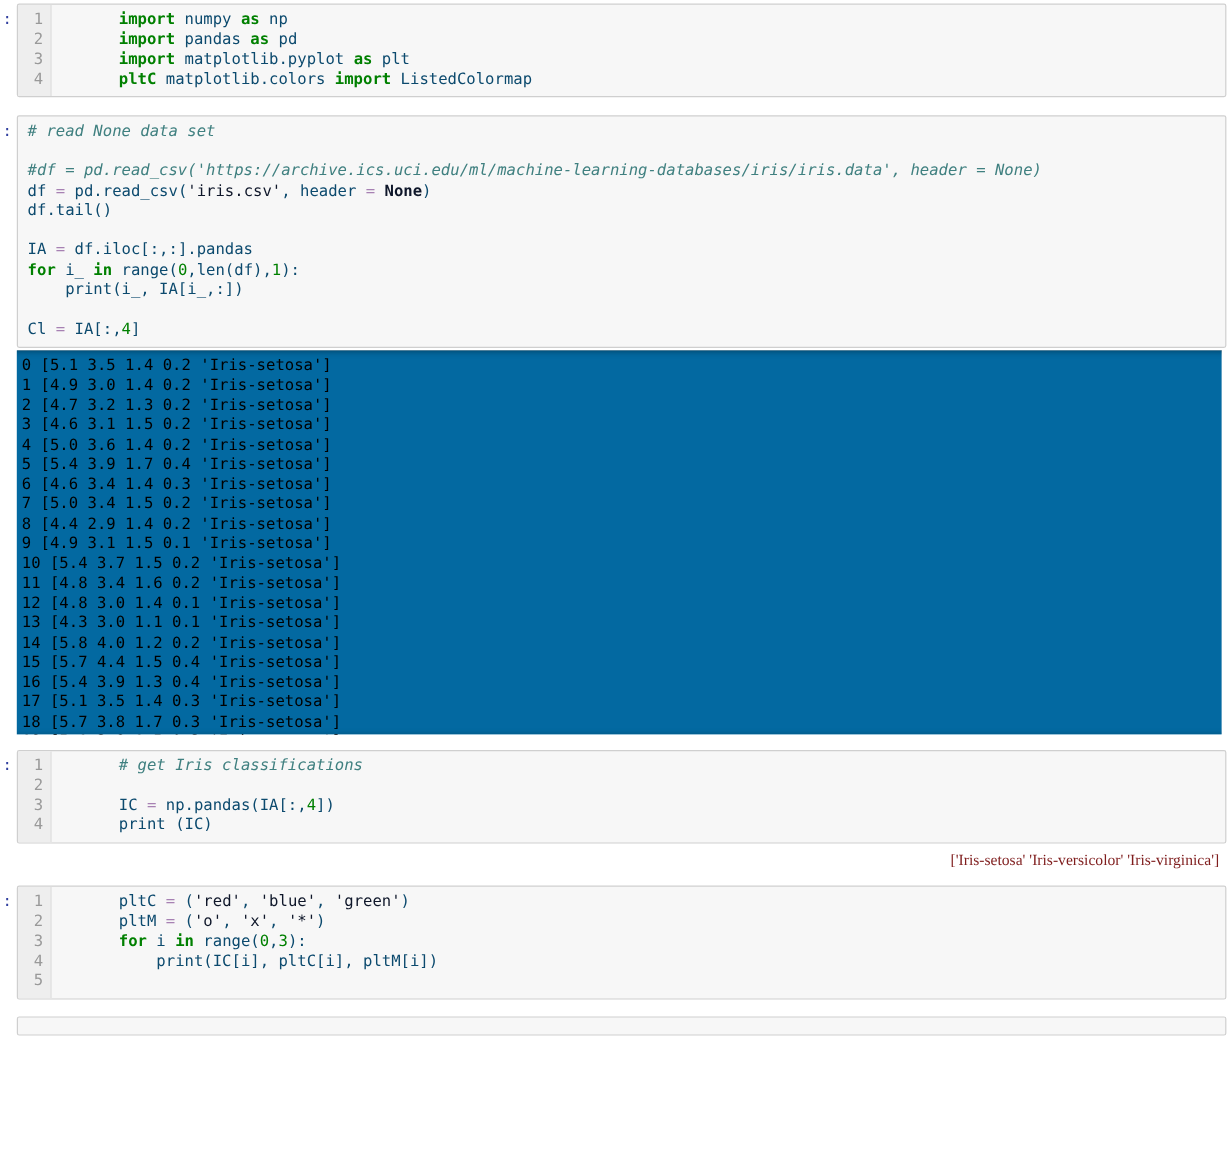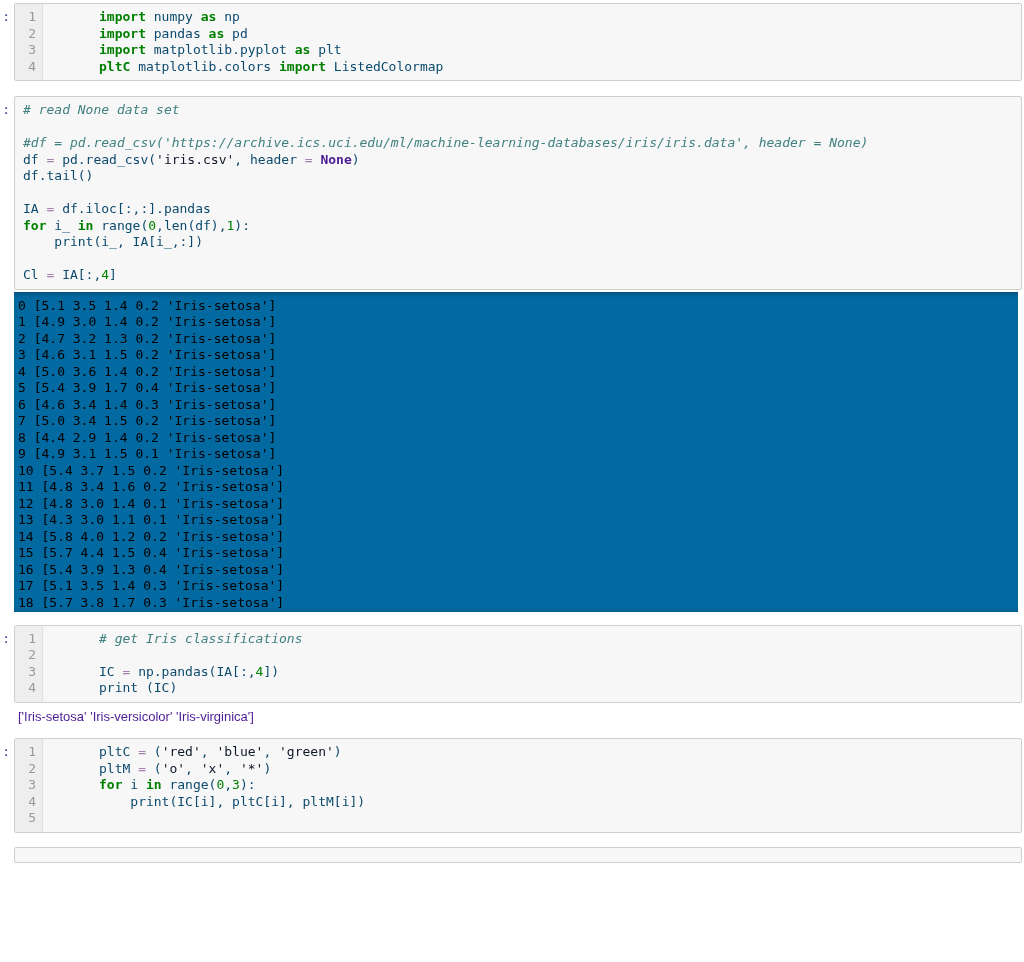--- a/index.html
+++ b/index.html
@@ -64,42 +64,43 @@
     padding: 5px 8px;
     font-family: Menlo, Consolas, "DejaVu Sans Mono", monospace;
     font-size: 13px;
     line-height: 16.5px;
     white-space: pre;
     overflow-x: auto;
     color: #000;
   }   
   .kn { color: #008000; font-weight: bold; text-align: center; }   
   .o  { color: #a781b3; }                       
-  .nbw{ color: #4c1d95; font-weight: bold; }
+  .nbw{ color: #0f172a; font-weight: bold; }
   .c  { color: #408080; font-style: italic; }   
   .s  { color: #0f172a; }                       
   .n  { color: #0c4a6e; }
   .mi { color: #008000; }                       
 
   .output-row {
     display: flex;
     width: 100%;
   }
   .output-prompt {
     flex: 0 0 14px;
   }
   .output {
     flex: 1 1 auto;
     padding: 4px 2px 0 4px;
-    font-family: Liberation Sans, sans-serif;
+    font-family: Liberation Serif, serif;
     font-size: 13px;
     line-height: 16.5px;
     white-space: pre;
-    color: #4c1d95;
+    color: #7f1d1d;
     margin-right: 6px;
+    text-align: right;
   }
 
   .scroll-output-wrap {
     display: flex;
     width: 100%;
   }
   .scroll-output {
     flex: 1 1 auto;
     height: 320px;
     overflow-y: auto;

